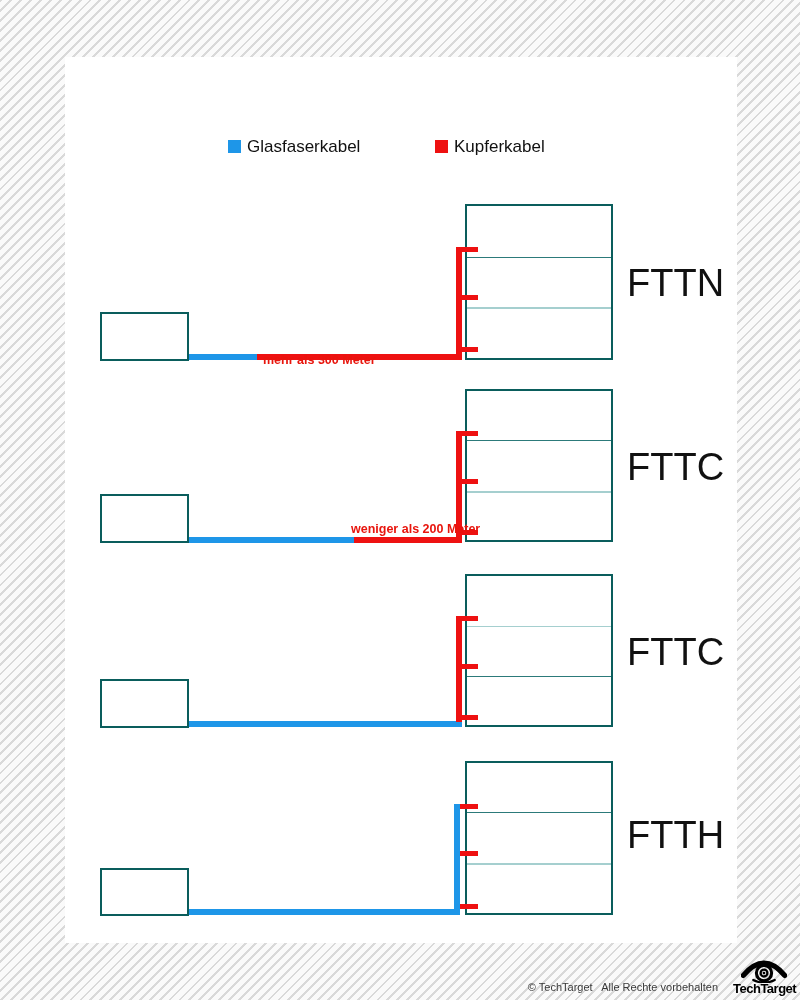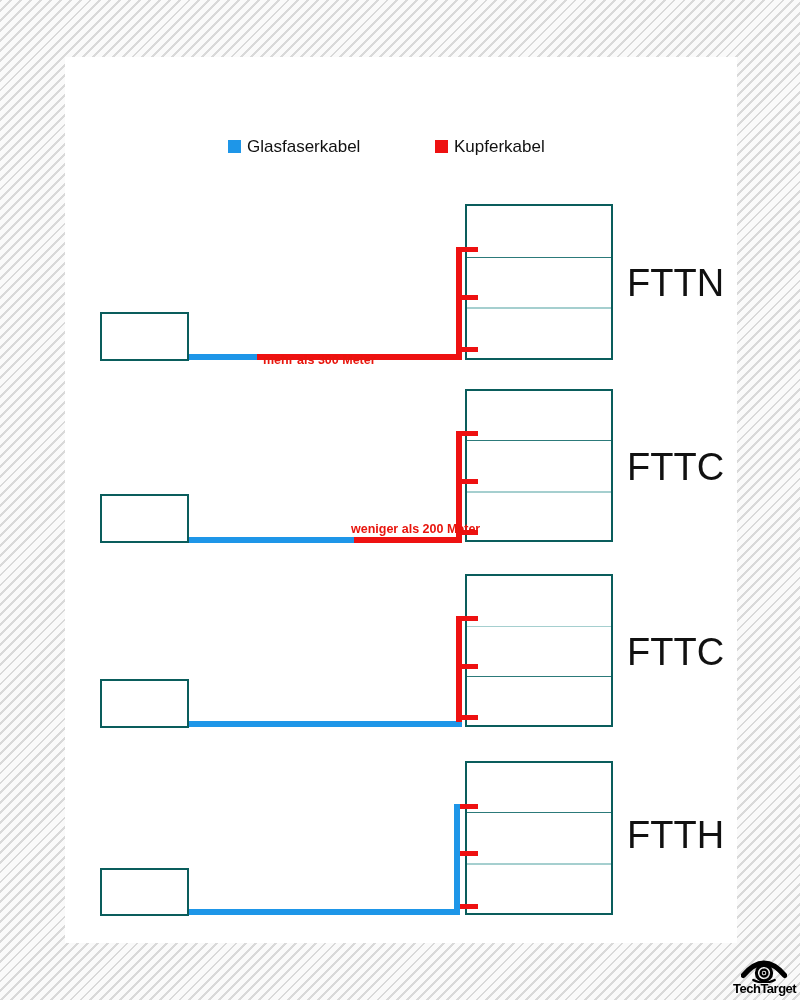--- a/index.html
+++ b/index.html
@@ -130,20 +130,21 @@
     </div>
     <div class="exchange" style="top:868px;height:48px;"></div>
     <div class="cable cable-fiber" style="left:189px;top:909px;width:271px;"></div>
     <div class="riser riser-fiber" style="left:454px;top:804px;height:111px;"></div>
     <div class="tick" style="left:460px;top:804px;width:18px;"></div>
     <div class="tick" style="left:460px;top:851px;width:18px;"></div>
     <div class="tick" style="left:460px;top:904px;width:18px;"></div>
     <div class="row-label" style="top:816px;">FTTH</div>
   </div>
 
+  <div class="footer-text"><span>© TechTarget</span><span>   </span><span>Alle Rechte vorbehalten</span></div>
 
   <div class="logo">
     <svg width="46" height="26" viewBox="0 0 60 34">
       <path d="M3,24 Q30,-8 57,24" fill="none" stroke="#000" stroke-width="7" stroke-linecap="round"></path>
       <circle cx="30" cy="21" r="10" fill="none" stroke="#000" stroke-width="4"></circle>
       <circle cx="30" cy="21" r="4.5" fill="none" stroke="#000" stroke-width="3"></circle>
       <circle cx="30" cy="21" r="1.8" fill="#000"></circle>
       <path d="M16,30 Q30,37 44,30" fill="none" stroke="#000" stroke-width="3" stroke-linecap="round"></path>
     </svg>
     <div class="logo-word">TechTarget</div>

